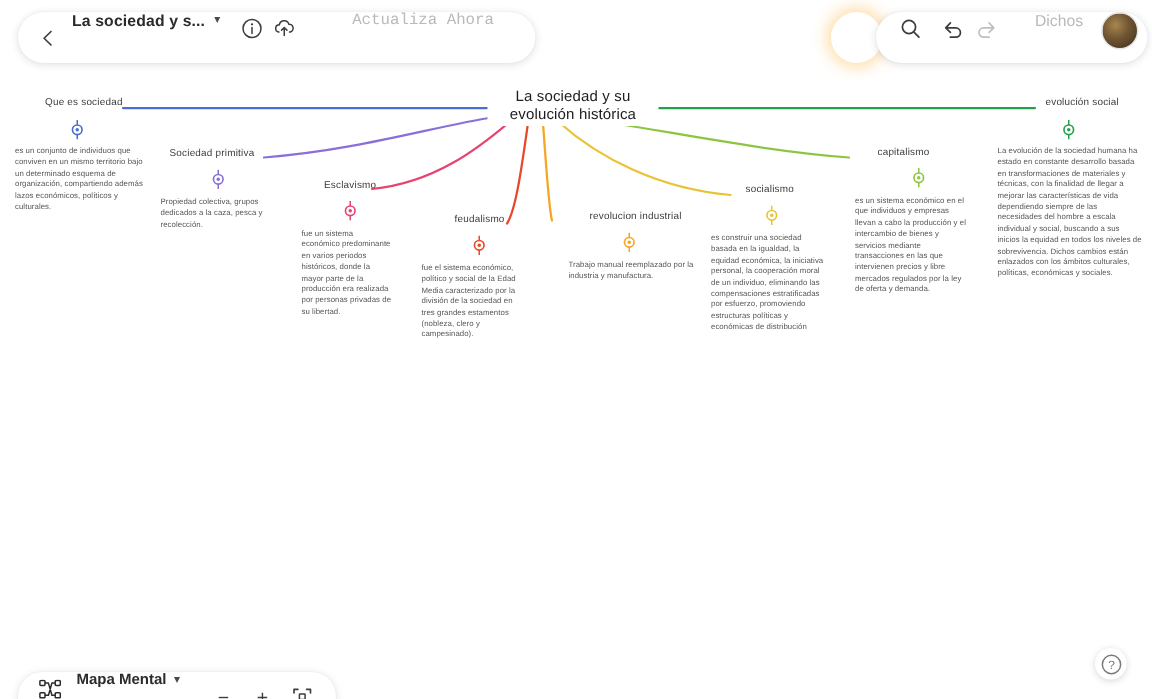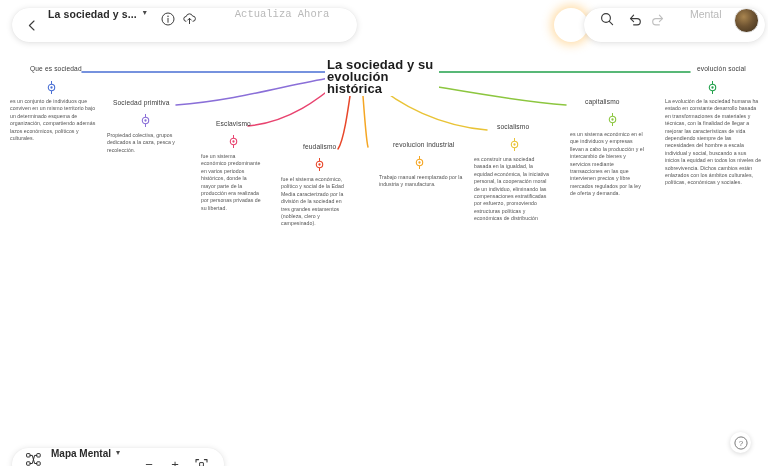--- a/index.html
+++ b/index.html
@@ -43,21 +43,21 @@
     box-shadow:0 0 0 2px #ffffff,0 0 10px 5px rgba(255,176,54,.42);
   }
   .tb-sep{width:6px;}
 
   
   #canvas{position:absolute;left:0;top:48px;width:768px;height:372px;}
   #wires{position:absolute;left:0;top:0;width:768px;height:372px;}
 
   .center-title{
     position:absolute;left:325px;top:10px;width:110px;
-    font-size:13px;font-weight:700;color:#1d1d1d;
+    text-align:center;font-size:10px;font-weight:400;color:#1d1d1d;
     line-height:12px;letter-spacing:.1px;cursor:pointer;
     background:#fff;padding:1px 2px;
   }
 
   .node{position:absolute;}
   .node-label{
     position:absolute;font-size:6.6px;color:#3a3a3a;white-space:nowrap;
     letter-spacing:.15px;cursor:pointer;
   }
   .node-marker{
@@ -125,21 +125,21 @@
         <path d="M3 5.6h6.2a3.1 3.1 0 0 1 0 6.2H5.6" stroke="#3c3c3c" stroke-width="1.15" fill="none" stroke-linecap="round"></path>
         <path d="M5.6 2.2L2.5 5.6l3.1 3" stroke="#3c3c3c" stroke-width="1.15" fill="none" stroke-linecap="round" stroke-linejoin="round"></path>
       </svg>
   </div>
   <div class="ico">
     <svg width="15" height="13" viewBox="0 0 15 13">
         <path d="M12 5.6H5.8a3.1 3.1 0 0 0 0 6.2h3.6" stroke="#bfbfbf" stroke-width="1.15" fill="none" stroke-linecap="round"></path>
         <path d="M9.4 2.2l3.1 3.4-3.1 3" stroke="#bfbfbf" stroke-width="1.15" fill="none" stroke-linecap="round" stroke-linejoin="round"></path>
       </svg>
   </div>
-  <div class="invitar">Mental</div>
+  <div class="invitar">Dichos</div>
   <div class="avatar"></div>
 </div>
 
 <div id="canvas">
 
   <svg id="wires" viewBox="0 0 768 372">
 
     <g fill="none" stroke-width="1.5" stroke-linecap="round">
       <path d="M325 24 C250 24, 160 24, 82 24" stroke="#4a6fd4"></path>
       <path d="M330 30 C290 36, 240 52, 176 57" stroke="#8a6fd8"></path>

